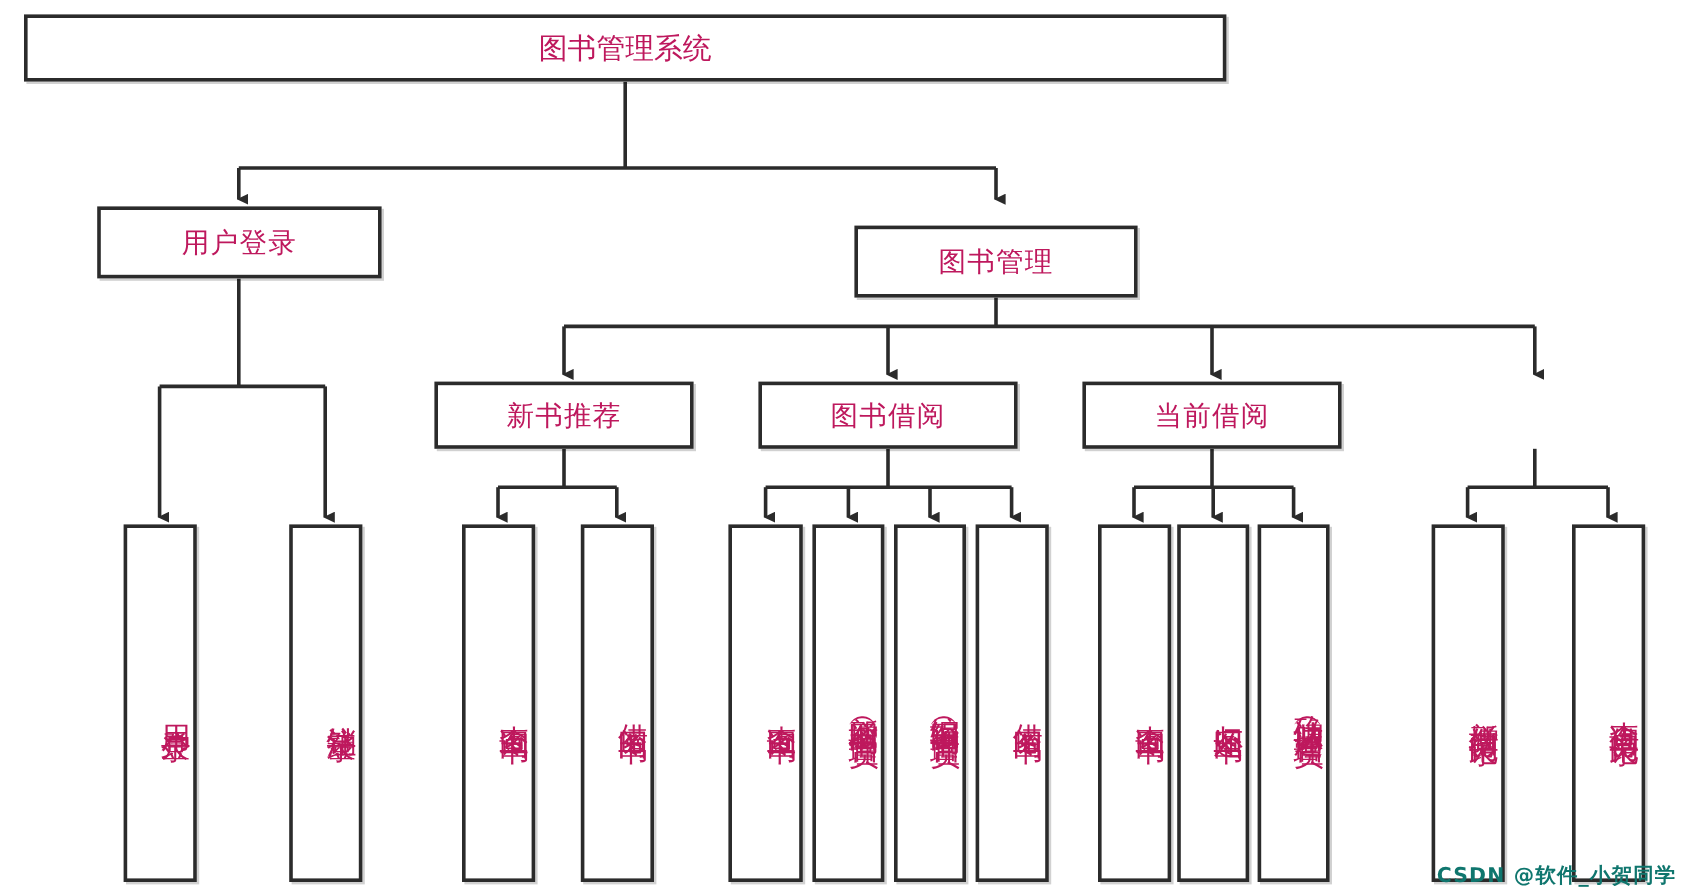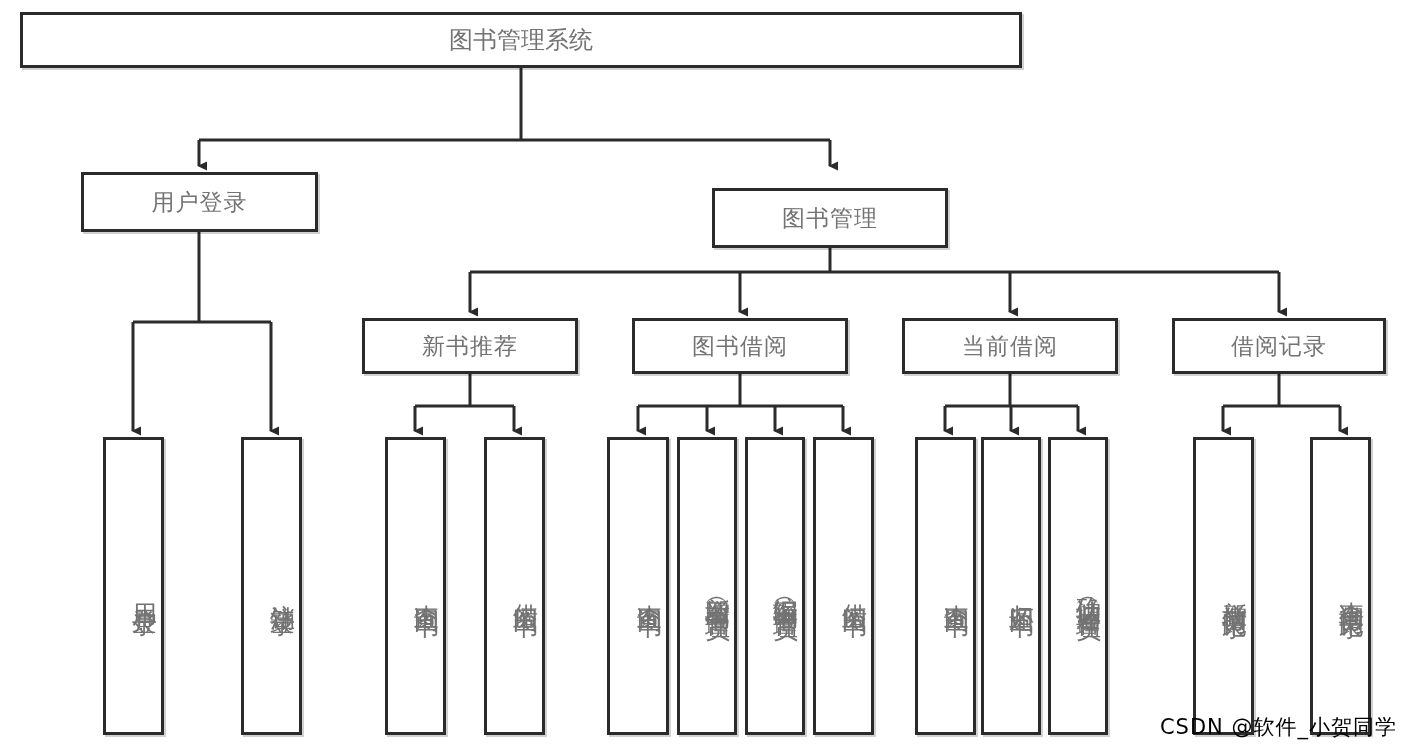--- a/index.html
+++ b/index.html
@@ -13,44 +13,46 @@
   svg#wires{position:absolute;left:0;top:0;width:1405px;height:747px;}
 
   .node{
     position:absolute;
     box-sizing:border-box;
     border:3px solid #2b2b2b;
     background:#ffffff;
     display:flex;
     align-items:center;
     justify-content:center;
-    color:#737373;
+    color:#be185d;
     box-shadow:2px 2px 0 rgba(0,0,0,0.18);
+    font-family:Liberation Mono, monospace;
   }
   .node.h{ font-size:23px; letter-spacing:1px; }
   .node.root{ font-size:24px; }
   .node.v{
     writing-mode:vertical-rl;
     text-orientation:upright;
     font-size:25px;
     letter-spacing:3px;
     align-items:flex-start;
     justify-content:center;
     padding-top:8px;
   }
   .node.v span{ display:block; }
 
   .watermark{
     position:absolute;
     right:8px;bottom:6px;
-    font-size:21px;
-    color:#000000;
+    font-size:17px;
+    color:#0f766e;
     letter-spacing:1px;
     white-space:nowrap;
     user-select:none;
+    font-weight:bold;
   }
 </style>
 </head>
 <body>
 
 <div id="stage">
 
   <svg id="wires" viewBox="0 0 1405 747" xmlns="http://www.w3.org/2000/svg">
     <defs>
       <marker id="arw" markerWidth="10" markerHeight="10" refX="4.6" refY="8" orient="auto" markerUnits="userSpaceOnUse">
@@ -114,23 +116,20 @@
 
   <div class="node h" style="left:632px;top:318px;width:216px;height:56px;">
     <span>图书借阅</span>
   </div>
   <div class="node h" style="left:362px;top:318px;width:216px;height:56px;">
     <span>新书推荐</span>
   </div>
   <div class="node h" style="left:902px;top:318px;width:216px;height:56px;text-align:center;">
     <span>当前借阅</span>
   </div>
-  <div class="node h" style="left:1172px;top:318px;width:214px;height:56px;">
-    <span>借阅记录</span>
-  </div>
 
   <div class="node v" style="left:103px;top:437px;width:61px;height:298px;">
     <span>用户登录</span>
   </div>
   <div class="node v" style="left:241px;top:437px;width:61px;height:298px;">
     <span>注销登录</span>
   </div>
 
   <div class="node v" style="left:385px;top:437px;width:61px;height:298px;">
     <span>查询图书</span>

